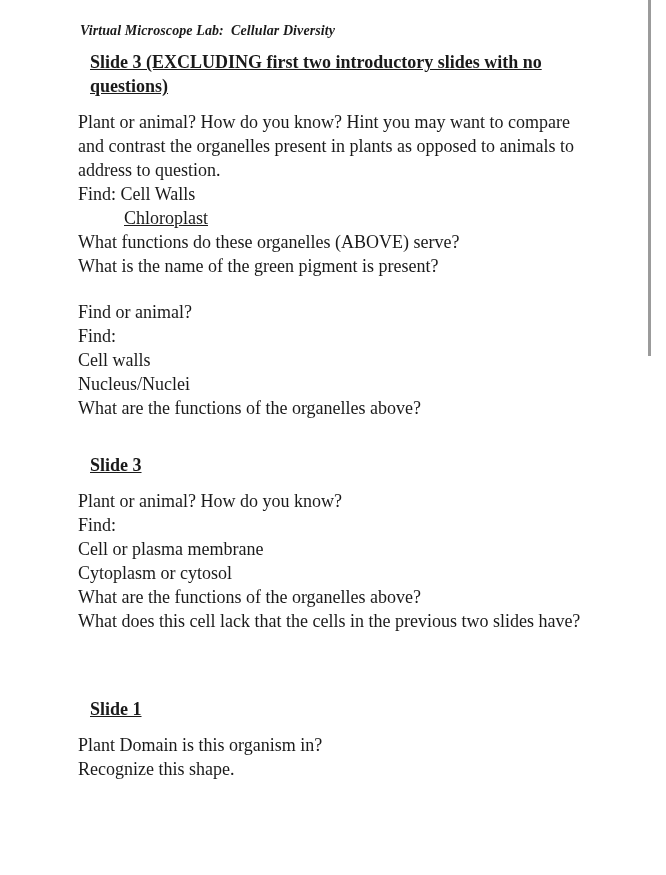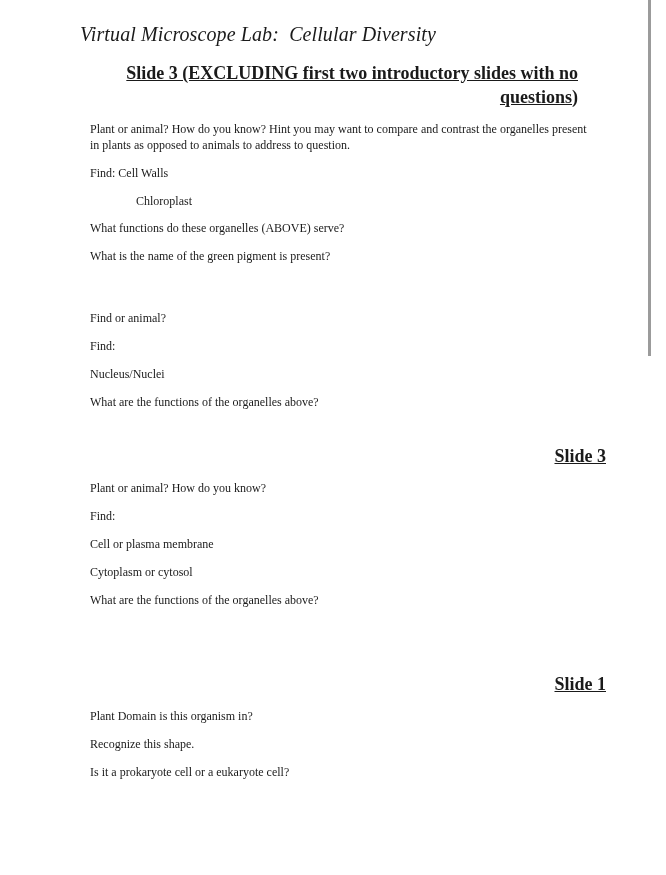--- a/index.html
+++ b/index.html
@@ -32,50 +32,50 @@
   .page {
     position: absolute;
     top: 0;
     left: 0;
     width: 666px;
     padding: 22px 60px 0 78px;
     box-sizing: border-box;
   }
 
   .doc-title {
-    font-size: 20px;
-    font-weight: normal;
+    font-size: 14px;
+    font-weight: bold;
     font-style: italic;
     line-height: 1.24;
-    margin: 0 0 15px 2px;
+    margin: 0 0 1px 2px;
     letter-spacing: .1px;
     white-space: pre;
   }
 
   .slide-heading {
     font-size: 18px;
     font-weight: bold;
     line-height: 1.33;
     text-decoration: underline;
     text-underline-offset: 1px;
-    margin: 0;
-    text-align: right;
+    margin: 12px;
   }
   .slide-heading.wrap {
     max-width: 500px;
   }
 
   .line {
-    font-size: 12px;
+    font-size: 18px;
     line-height: 1.33;
-    margin: 12px;
+    margin: 0;
     max-width: 512px;
   }
   .line.indent {
     padding-left: 46px;
+    text-decoration: underline;
   }
 
   .block { margin: 0; }
 
   .gap-sm { height: 22px; }
   .gap-lg { height: 52px; }
 </style>
 </head>
 <body>
 
@@ -92,37 +92,38 @@
     <p class="line indent">Chloroplast</p>
     <p class="line">What functions do these organelles (ABOVE) serve?</p>
     <p class="line">What is the name of the green pigment is present?</p>
   </div>
 
   <div class="gap-sm"></div>
 
   <div class="block">
     <p class="line">Find or animal?</p>
     <p class="line">Find:</p>
+    <p class="line">Cell walls</p>
     <p class="line">Nucleus/Nuclei</p>
     <p class="line">What are the functions of the organelles above?</p>
   </div>
 
   <div class="gap-sm"></div>
 
   <div class="block">
     <div class="slide-heading">Slide 3</div>
     <p class="line">Plant or animal? How do you know?</p>
     <p class="line">Find:</p>
     <p class="line">Cell or plasma membrane</p>
     <p class="line">Cytoplasm or cytosol</p>
     <p class="line">What are the functions of the organelles above?</p>
+    <p class="line">What does this cell lack that the cells in the previous two slides have?</p>
   </div>
 
   <div class="gap-lg"></div>
 
   <div class="block">
     <div class="slide-heading">Slide 1</div>
     <p class="line">Plant Domain is this organism in?</p>
     <p class="line">Recognize this shape.</p>
-    <p class="line">Is it a prokaryote cell or a eukaryote cell?</p>
   </div>
 
 </div>
 
 </body></html>

